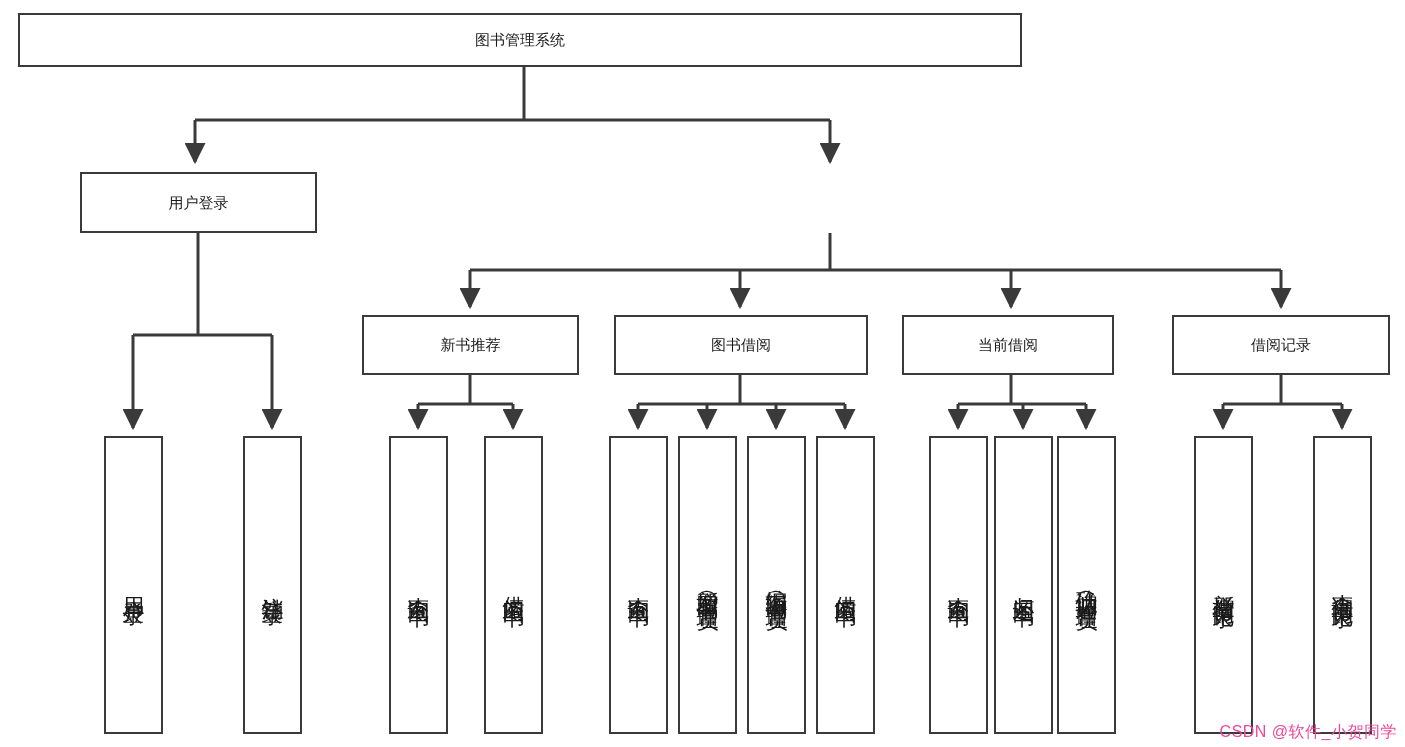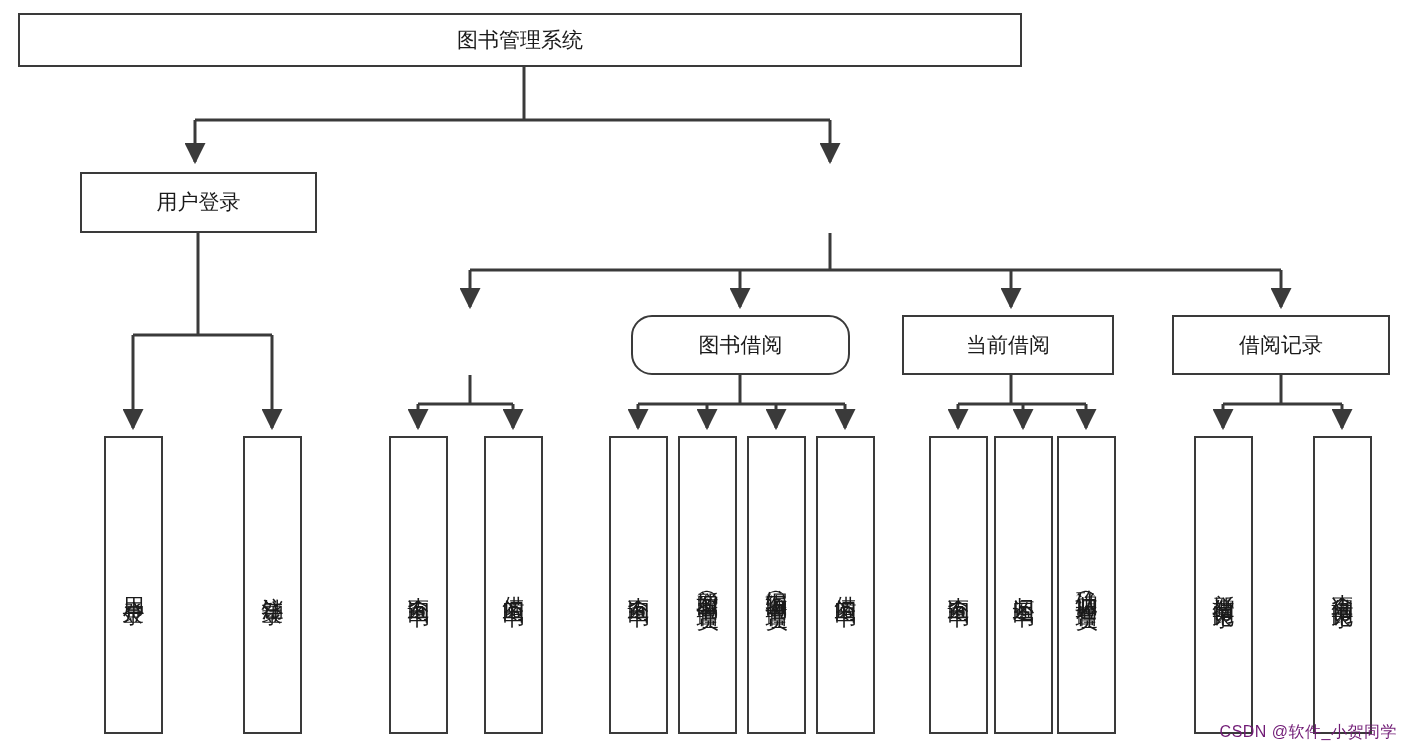--- a/index.html
+++ b/index.html
@@ -34,40 +34,40 @@
     justify-content: center;
     color: #1a1a1a;
   }
   .node .node-label {
     display: block;
     text-align: center;
     line-height: 1.18;
     white-space: nowrap;
   }
   .node.horizontal .node-label {
-    font-size: 21px;
+    font-size: 15px;
   }
   .node.vertical {
     align-items: center;
     justify-content: center;
   }
   .node.vertical .node-label {
     writing-mode: vertical-rl;
     text-orientation: upright;
     font-size: 22px;
     letter-spacing: 3px;
     line-height: 1;
     white-space: nowrap;
   }
   #watermark {
     position: absolute;
     right: 8px;
     bottom: 4px;
     font-size: 16px;
-    color: #701a75;
+    color: #ec4899;
     letter-spacing: 0.5px;
     user-select: none;
     pointer-events: none;
   }
 </style>
 </head>
 <body>
 
 <div id="diagram-root">
 
@@ -123,22 +123,25 @@
 
   <div class="node horizontal" style="left:18px; top:13px; width:1004px; height:54px;">
     <span class="node-label">图书管理系统</span>
   </div>
 
   <div class="node horizontal" style="left:80px; top:172px; width:237px; height:61px;">
     <span class="node-label">用户登录</span>
   </div>
 
 
-
-  <div class="node horizontal" style="left:631px; top:315px; width:219px; height:60px;border-radius:21px;">
+  <div class="node horizontal" style="left:362px; top:315px; width:217px; height:60px;">
+    <span class="node-label">新书推荐</span>
+  </div>
+
+  <div class="node horizontal" style="left:614px; top:315px; width:254px; height:60px;">
     <span class="node-label">图书借阅</span>
   </div>
 
   <div class="node horizontal" style="left:902px; top:315px; width:212px; height:60px;">
     <span class="node-label">当前借阅</span>
   </div>
 
   <div class="node horizontal" style="left:1172px; top:315px; width:218px; height:60px;align-items:center;">
     <span class="node-label">借阅记录</span>
   </div>

